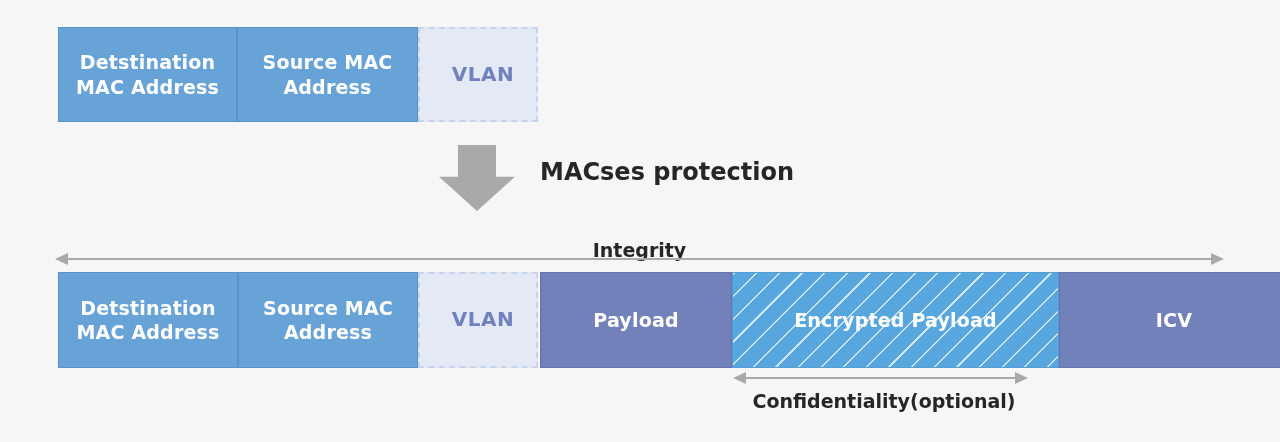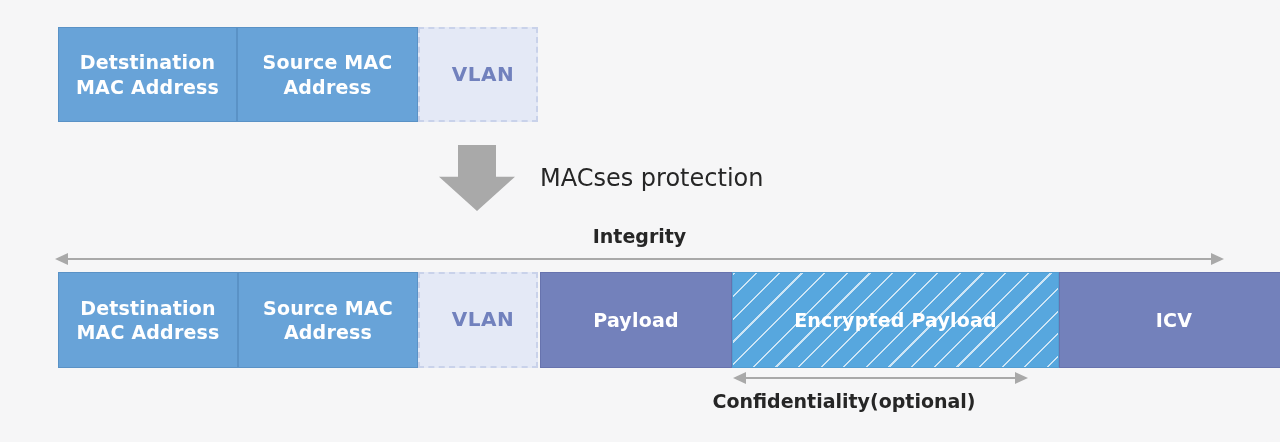--- a/index.html
+++ b/index.html
@@ -85,23 +85,23 @@
     width: 76px;
     height: 66px;
     background: var(--arrow-gray);
     clip-path: polygon(25% 0%, 75% 0%, 75% 48%, 100% 48%, 50% 100%, 0% 48%, 25% 48%);
   }
 
   
   .transform-label {
     position: absolute;
     left: 540px;
-    top: 164px;
+    top: 158px;
     font-size: 24px;
-    font-weight: 400;
+    font-weight: 700;
     color: var(--dark-text);
     white-space: nowrap;
   }
 
   
   .h-arrow { position: absolute; height: 12px; }
   .h-arrow .line {
     position: absolute;
     left: 9px;
     right: 9px;
@@ -119,30 +119,30 @@
   .h-arrow .head.left  { left: 0;  border-right: 13px solid var(--arrow-gray); }
   .h-arrow .head.right { right: 0; border-left: 13px solid var(--arrow-gray); }
 
   .integrity-arrow       { left: 55px;  top: 253px; width: 1169px; }
   .confidentiality-arrow { left: 733px; top: 372px; width: 295px; }
 
   
   .integrity-label {
     position: absolute;
     left: 55px;
-    top: 225px;
+    top: 239px;
     width: 1169px;
     text-align: center;
     font-size: 19px;
     font-weight: 600;
     color: var(--dark-text);
   }
   .confidentiality-label {
     position: absolute;
-    left: 619px;
+    left: 659px;
     top: 390px;
     width: 450px;
     text-align: center;
     font-size: 19px;
     font-weight: 700;
     color: var(--dark-text);
   }
 </style>
 </head>
 <body>

